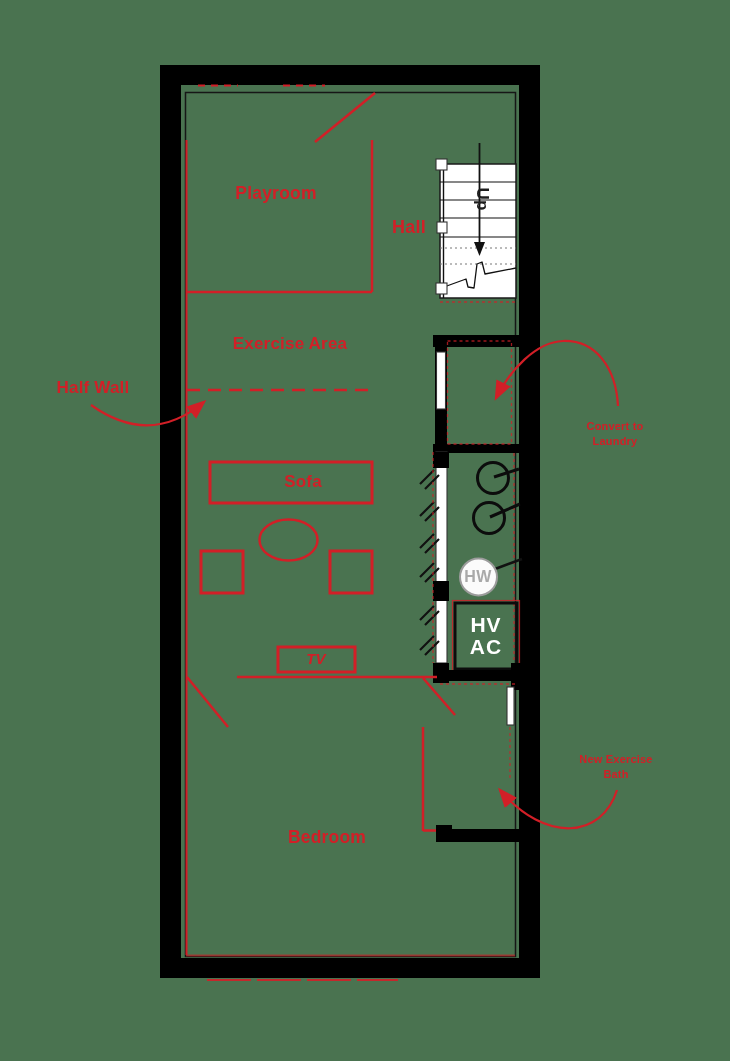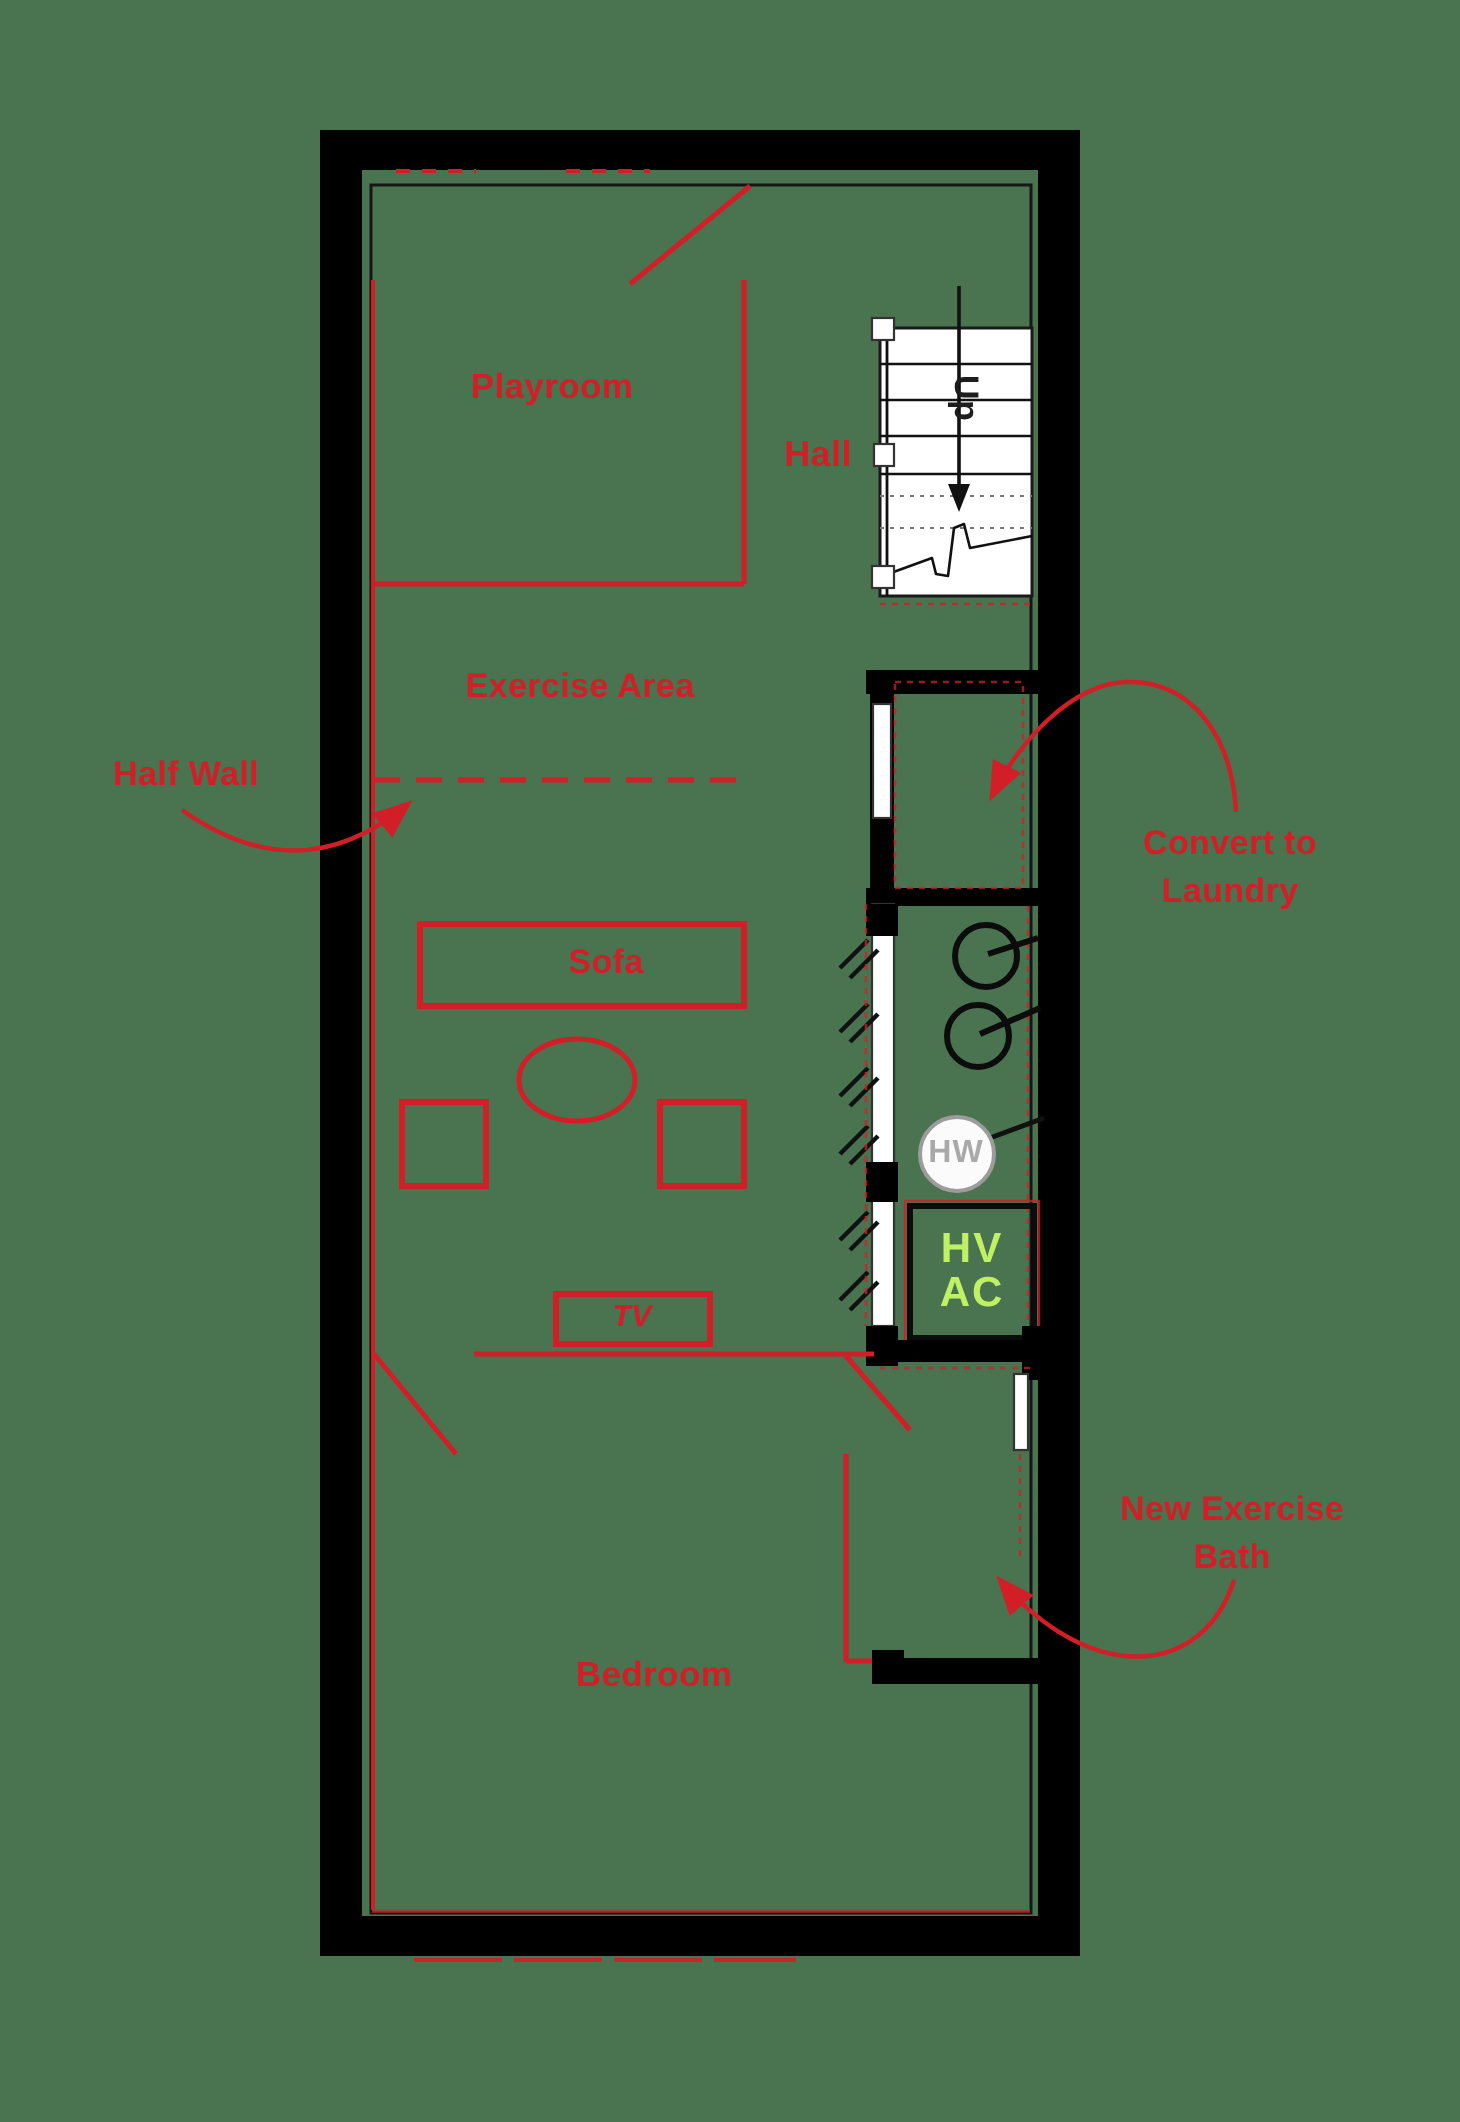--- a/index.html
+++ b/index.html
@@ -12,27 +12,27 @@
   .canvas > svg{position:absolute;left:0;top:0;}
   .lbl{
     position:absolute;transform:translate(-50%,-50%);
     color:var(--red,#D21F27);font-weight:bold;white-space:nowrap;
     text-align:center;line-height:1.35;letter-spacing:.2px;
   }
   .lbl-playroom,.lbl-bedroom{font-size:17.5px;}
   .lbl-hall{font-size:18px;}
   .lbl-exercise,.lbl-halfwall,.lbl-sofa{font-size:17px;padding-left:24px;}
   .lbl-tv{font-size:15px;font-style:italic;}
-  .lbl-convert,.lbl-ensuite{font-size:17px;line-height:1.4;}
+  .lbl-convert,.lbl-ensuite{font-size:11px;line-height:1.4;}
   .lbl-up{
     color:#1d1d1d;font-size:17px;font-weight:bold;
     transform:translate(-50%,-50%) rotate(90deg);
   }
   .lbl-hw{color:var(--gray,#A9A9A9);font-size:16px;letter-spacing:.5px;}
-  .lbl-hvac{color:#bef264;font-size:21px;line-height:1.05;letter-spacing:1px;}
+  .lbl-hvac{color:#ffffff;font-size:21px;line-height:1.05;letter-spacing:1px;}
 
   
   .wall{fill:var(--wall,#000);}
   .thin{stroke:#161616;stroke-width:1.5;fill:none;}
   .red2{stroke:var(--red,#D21F27);stroke-width:2;fill:none;}
   .red25{stroke:var(--red,#D21F27);stroke-width:2.5;fill:none;}
   .red3{stroke:var(--red,#D21F27);stroke-width:3;fill:none;}
   .reddash{stroke:var(--red,#D21F27);stroke-width:1.3;fill:none;stroke-dasharray:3 3;opacity:.75;}
   .blk{stroke:#111;fill:none;}
   .whitebox{fill:#ffffff;stroke:#333;stroke-width:1.1;}

